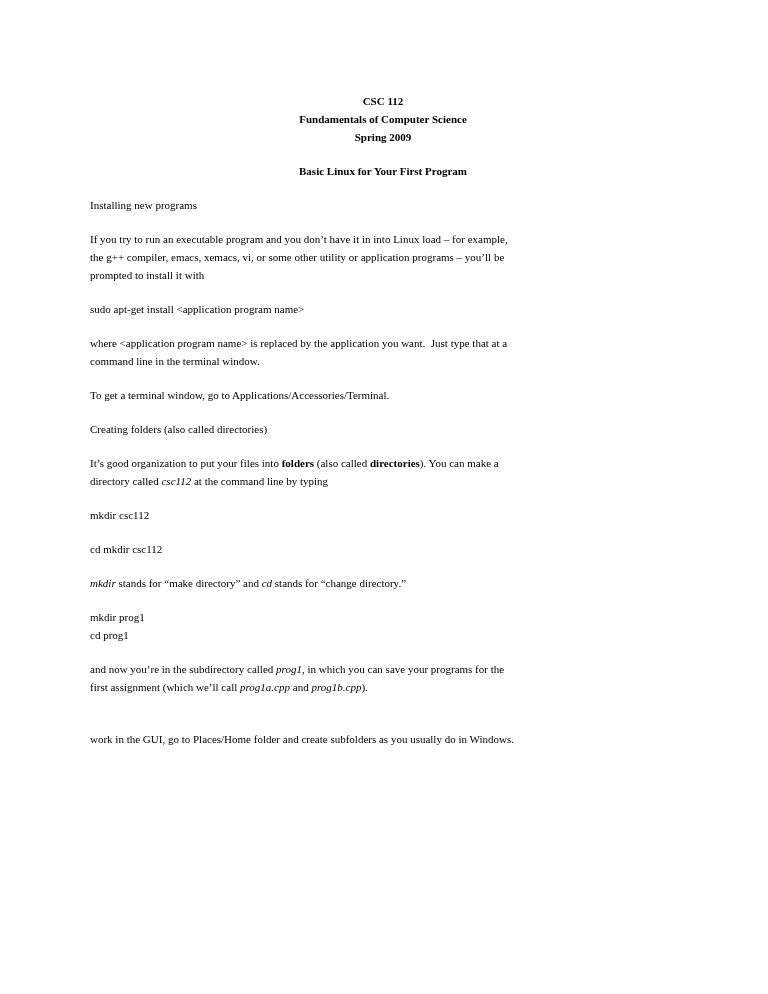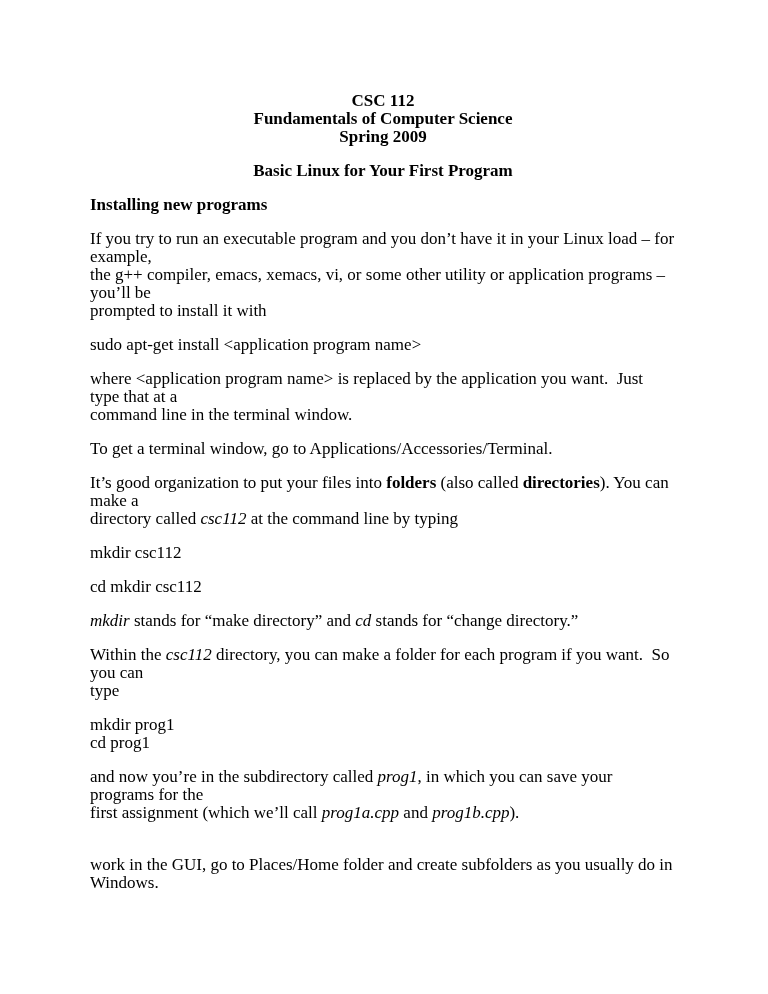--- a/index.html
+++ b/index.html
@@ -9,54 +9,54 @@
   }
   .page {
     position: relative;
     width: 768px;
     height: 994px;
     box-sizing: border-box;
     padding: 92px 92px 0 90px;
     background: #ffffff;
     color: #000000;
     font-family: "Liberation Serif", "DejaVu Serif", serif;
-    font-size: 17px;
+    font-size: 11px;
     line-height: 18px;
     overflow: hidden;
   }
   .block {
     margin: 0 0 16px 0;
   }
   .center-bold {
     text-align: center;
     font-weight: 700;
   }
   .heading {
-    font-weight: 700;
+    font-weight: 400;
   }
   .command {
   }
   .run { white-space: pre-wrap; }
   .b { font-weight: 700; text-align: right; }
   .i { font-style: italic; text-align: center; }
 </style>
 </head>
 <body>
 
 <div class="page">
   <main>
       <div class="block center-bold"><span class="run">CSC 112</span><br><span class="run">Fundamentals of Computer Science</span><br><span class="run">Spring 2009</span></div>
       <div class="block center-bold"><span class="run">Basic Linux for Your First Program</span></div>
       <div class="block heading"><span class="run">Installing new programs</span></div>
-      <div class="block paragraph"><span class="run">If you try to run an executable program and you don’t have it in your Linux load – for example,</span><br><span class="run">the g++ compiler, emacs, xemacs, vi, or some other utility or application programs – you’ll be</span><br><span class="run">prompted to install it with</span></div>
+      <div class="block paragraph"><span class="run">If you try to run an executable program and you don’t have it in into Linux load – for example,</span><br><span class="run">the g++ compiler, emacs, xemacs, vi, or some other utility or application programs – you’ll be</span><br><span class="run">prompted to install it with</span></div>
       <div class="block command"><span class="run">sudo apt-get install &lt;application program name&gt;</span></div>
       <div class="block paragraph"><span class="run">where &lt;application program name&gt; is replaced by the application you want.&nbsp; Just type that at a</span><br><span class="run">command line in the terminal window.</span></div>
       <div class="block paragraph"><span class="run">To get a terminal window, go to Applications/Accessories/Terminal.</span></div>
+      <div class="block heading"><span class="run">Creating folders (also called directories)</span></div>
       <div class="block paragraph"><span class="run">It’s good organization to put your files into </span><span class="run b">folders</span><span class="run"> (also called </span><span class="run b">directories</span><span class="run">). You can make a</span><br><span class="run">directory called </span><span class="run i">csc112</span><span class="run"> at the command line by typing</span></div>
       <div class="block command"><span class="run">mkdir csc112</span></div>
       <div class="block command"><span class="run">cd mkdir csc112</span></div>
       <div class="block paragraph"><span class="run i">mkdir</span><span class="run"> stands for “make directory” and </span><span class="run i">cd</span><span class="run"> stands for “change directory.”</span></div>
-      <div class="block paragraph"><span class="run">Within the </span><span class="run i">csc112</span><span class="run"> directory, you can make a folder for each program if you want.&nbsp; So you can</span><br><span class="run">type</span></div>
       <div class="block command"><span class="run">mkdir prog1</span><br><span class="run">cd prog1</span></div>
       <div class="block paragraph"><span class="run">and now you’re in the subdirectory called </span><span class="run i">prog1</span><span class="run">, in which you can save your programs for the</span><br><span class="run">first assignment (which we’ll call </span><span class="run i">prog1a.cpp</span><span class="run"> and </span><span class="run i">prog1b.cpp</span><span class="run">).</span></div>
       <div class="block paragraph"><br><span class="run">work in the GUI, go to Places/Home folder and create subfolders as you usually do in Windows.</span></div>
     </main>
 </div>
 
 </body></html>

